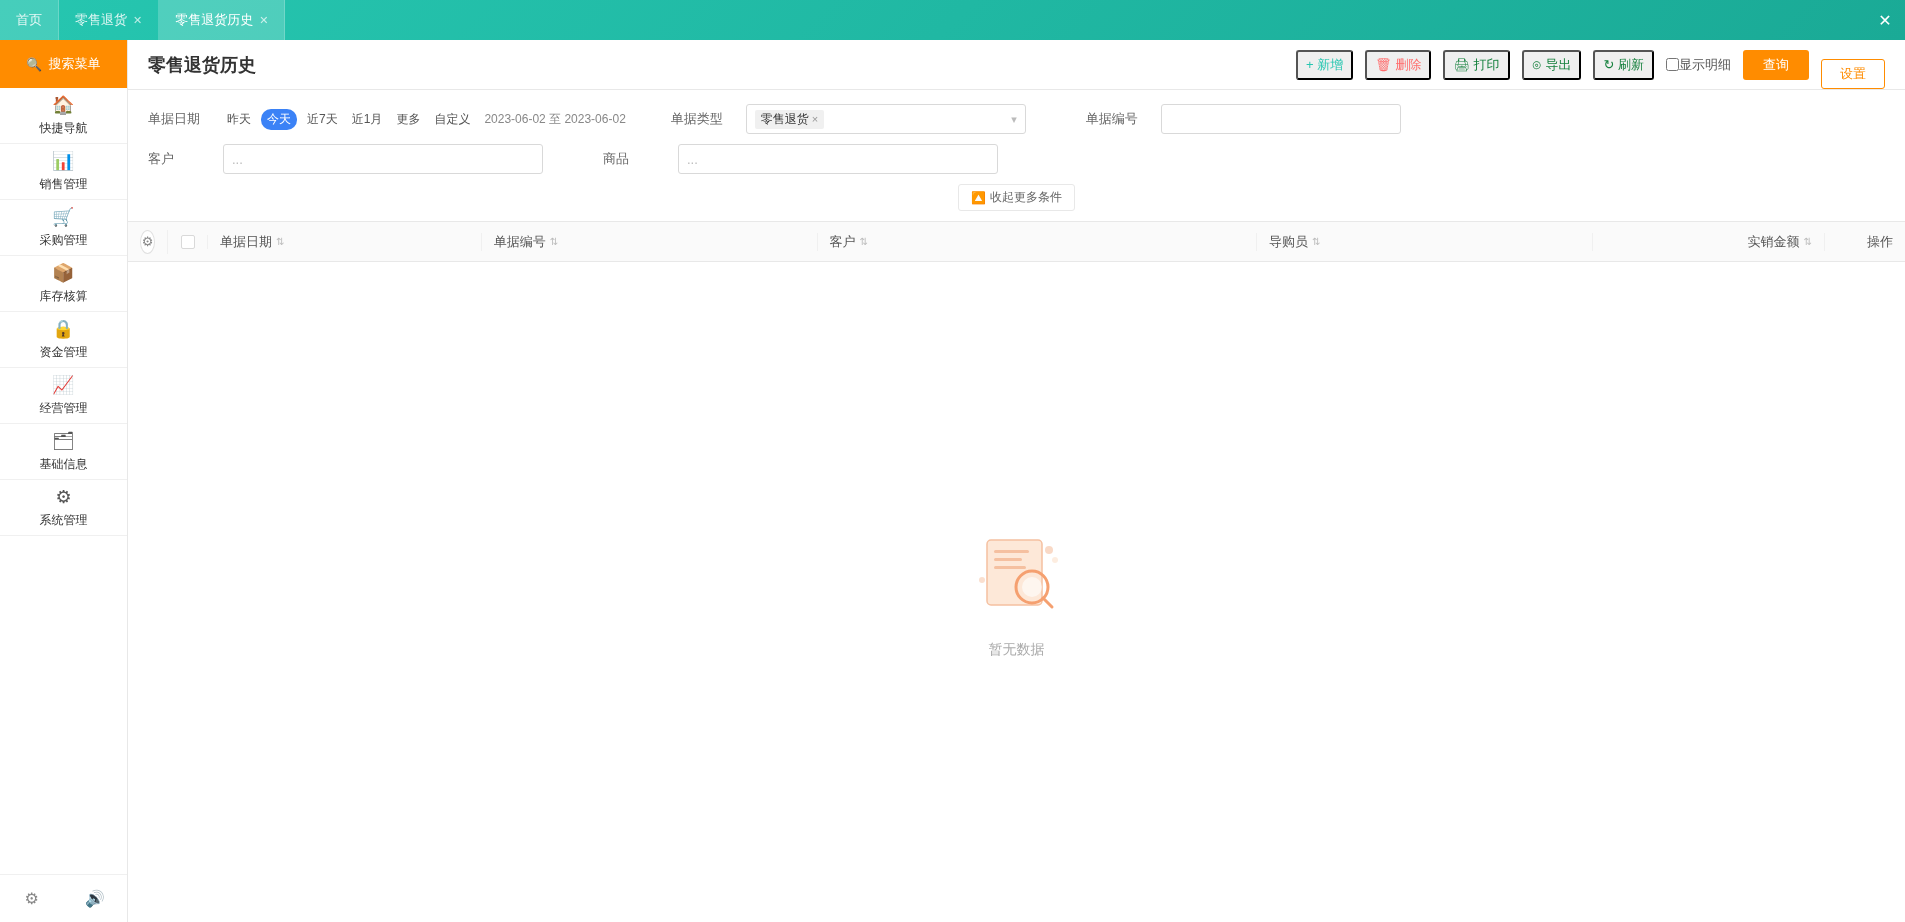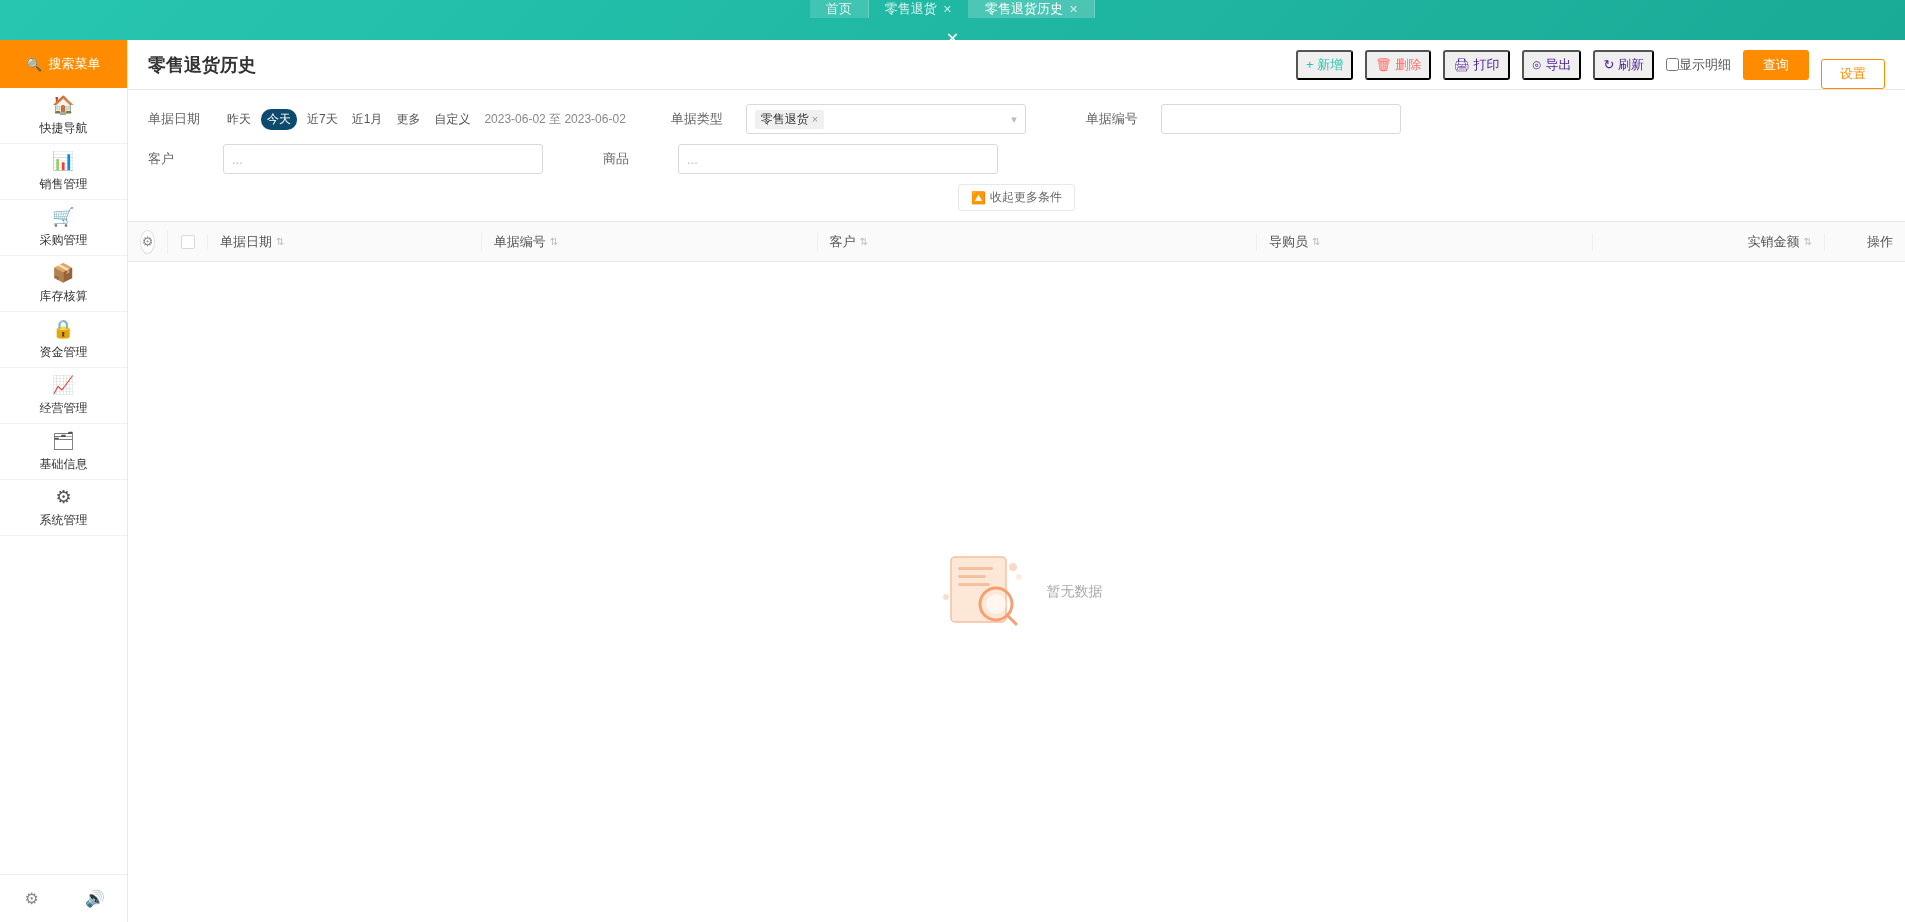--- a/index.html
+++ b/index.html
@@ -6,21 +6,20 @@
     body { width: 1905px; height: 922px; overflow: hidden; display: flex; flex-direction: column; background: #f5f5f5; }
 
     
     .top-bar {
       height: 40px;
       background: linear-gradient(135deg, #26c6b0, #1aaa96);
       display: flex;
       align-items: center;
       padding: 0;
       flex-shrink: 0;
-      flex-direction: column;
     }
     .top-bar-tabs {
       display: flex;
       align-items: center;
       flex: 1;
       height: 100%;
     }
     .tab-item {
       height: 100%;
       padding: 0 16px;
@@ -145,21 +144,21 @@
     .header-actions {
       display: flex;
       align-items: center;
       gap: 12px;
     }
     .action-btn {
       display: flex;
       align-items: center;
       gap: 4px;
       font-size: 13px;
-      color: #4c1d95;
+      color: #15803d;
       cursor: pointer;
       padding: 4px 8px;
       border-radius: 3px;
     }
     .action-btn-new {
       color: #26c6b0;
     }
     .action-btn-delete {
       color: #ff6b6b;
     }
@@ -215,21 +214,21 @@
       gap: 6px;
     }
     .date-btn {
       font-size: 12px;
       color: #555;
       cursor: pointer;
       padding: 2px 4px;
       border-radius: 2px;
     }
     .date-btn.active {
-      background: #0c4a6e;
+      background: #3b82f6;
       color: #fff;
       padding: 2px 6px;
       border-radius: 10px;
     }
     .date-range-text {
       font-size: 12px;
       color: #888;
       margin-left: 4px;
     }
     .filter-select-wrap {
@@ -336,21 +335,21 @@
     .th-customer { flex: 2; min-width: 160px; }
     .th-guide { flex: 1.5; min-width: 140px; }
     .th-amount { flex: 1; min-width: 100px; justify-content: flex-end; }
     .th-op { width: 80px; justify-content: flex-end; border-right: none; }
     .sort-icon { font-size: 10px; color: #bbb; }
 
     
     .empty-state {
       flex: 1;
       display: flex;
-      flex-direction: row;
+      flex-direction: column;
       align-items: center;
       justify-content: center;
       gap: 16px;
     }
     .empty-icon {
       width: 100px;
       height: 100px;
     }
     .empty-text {
       font-size: 14px;

